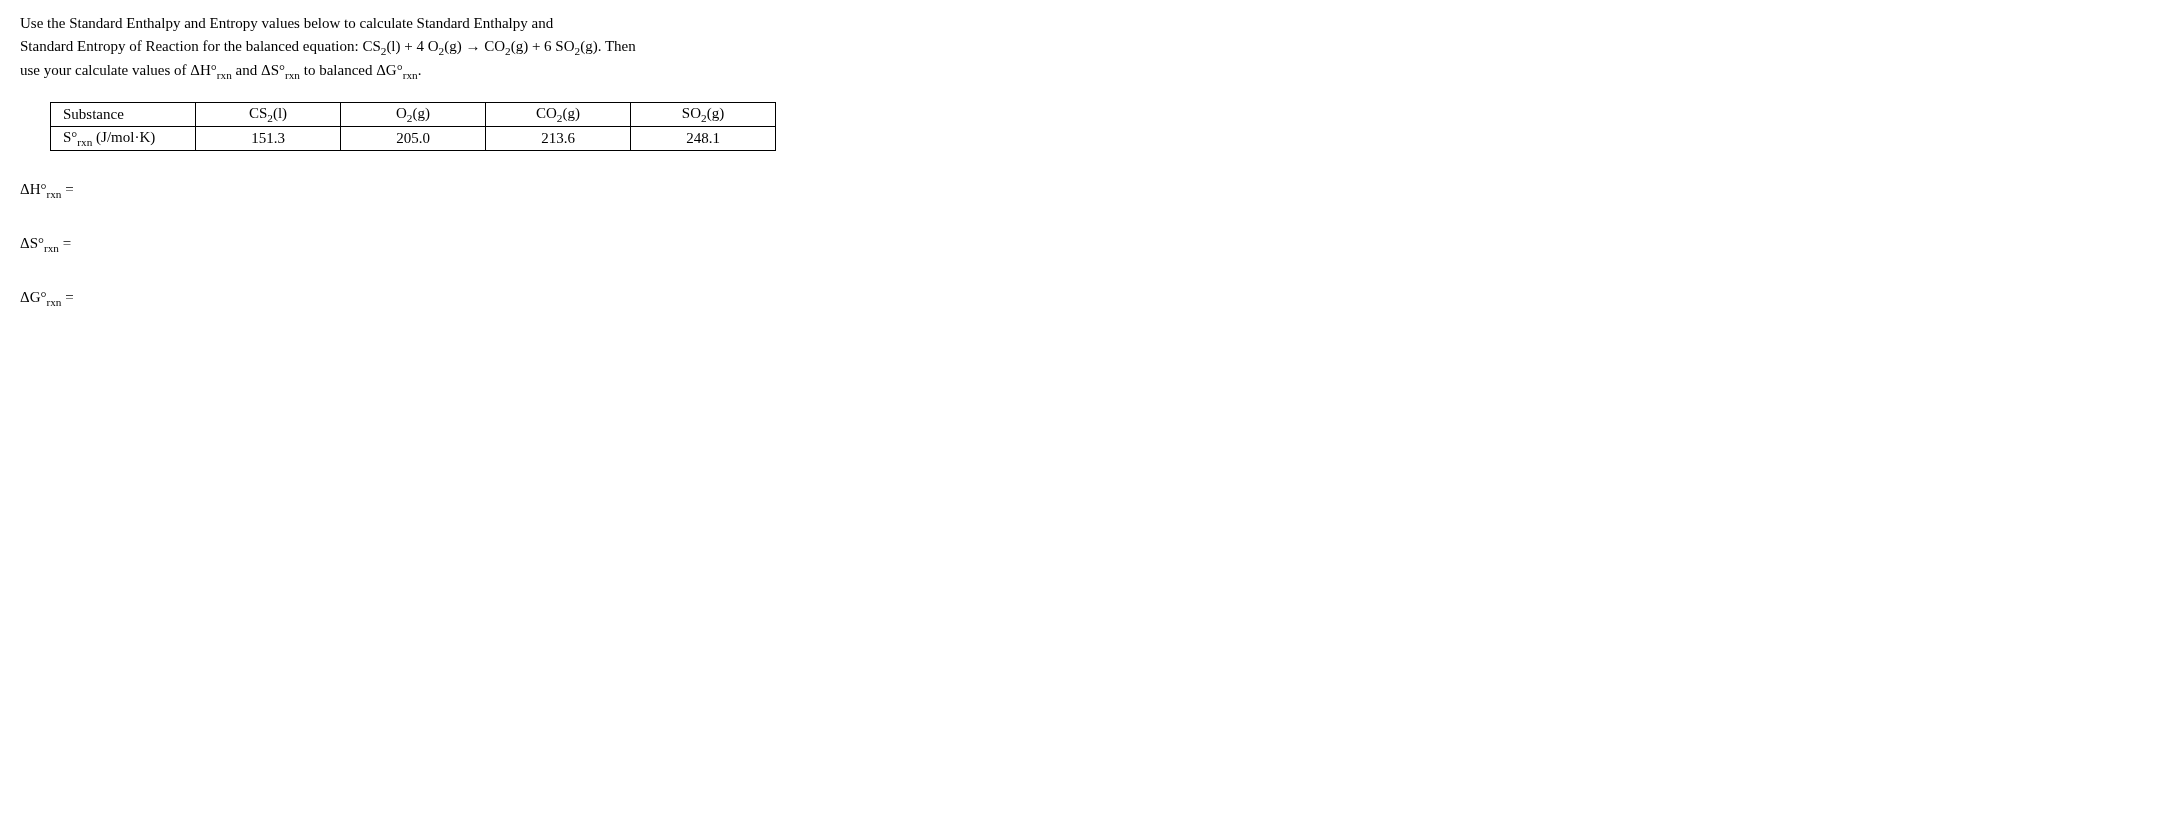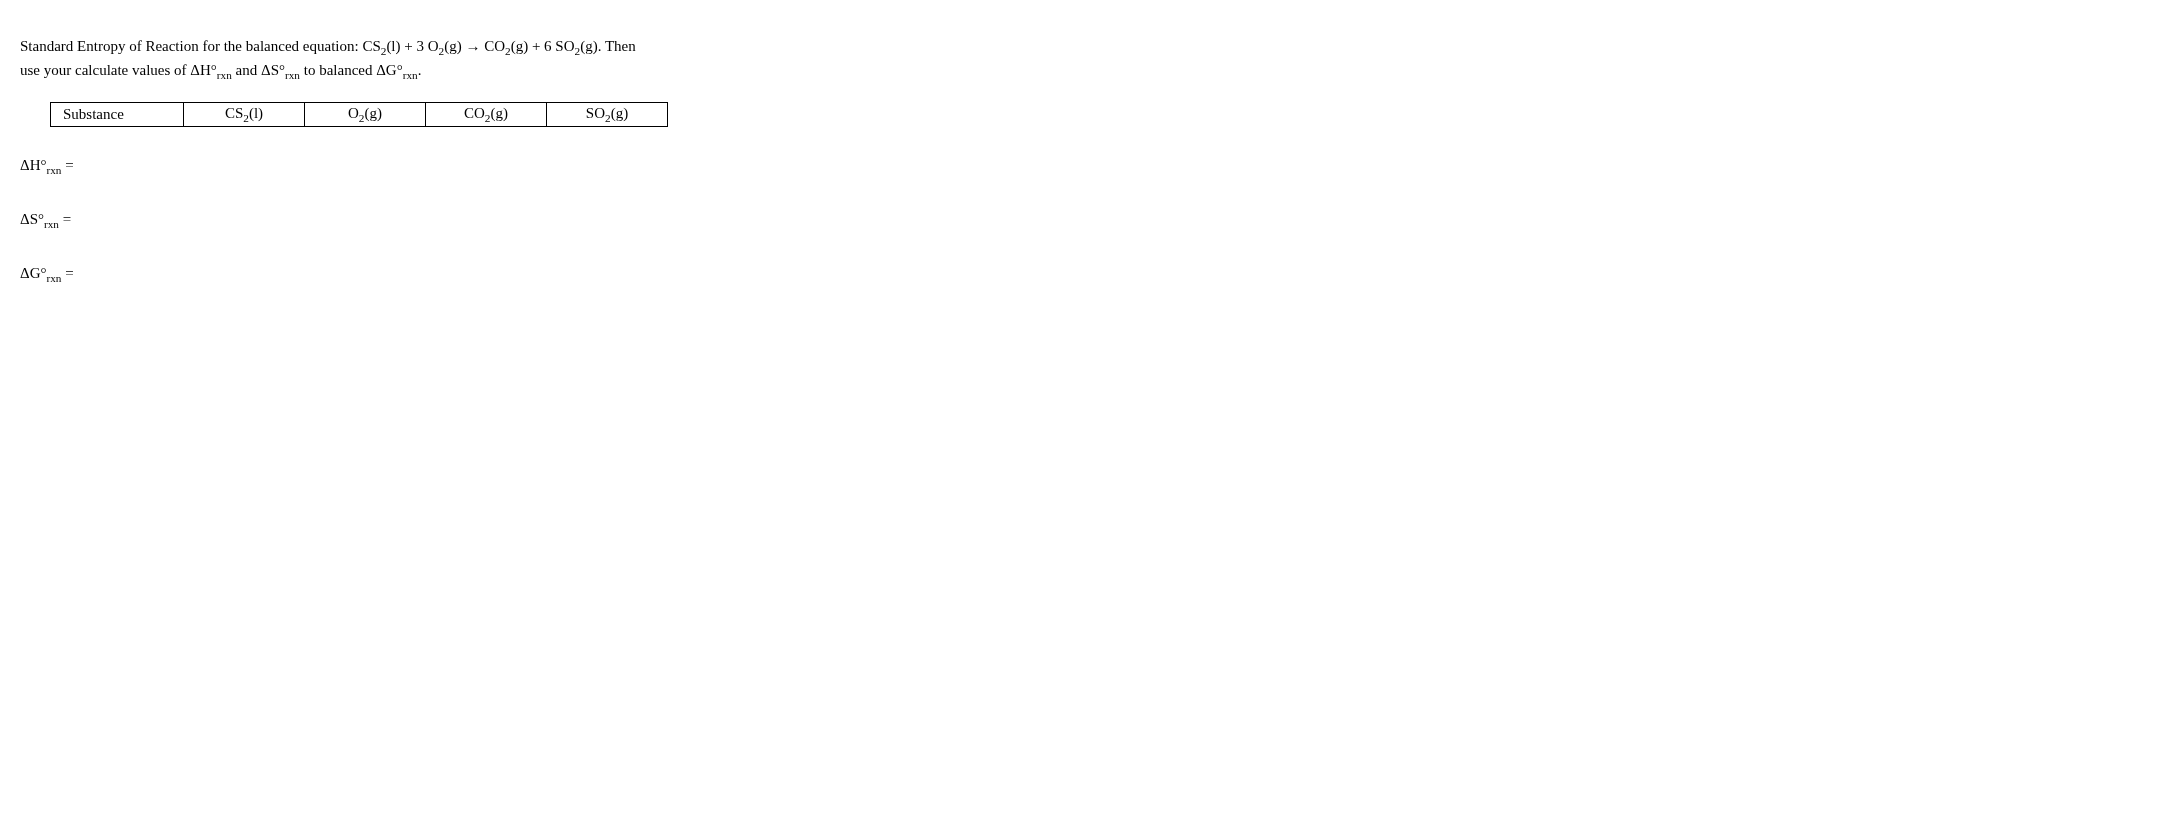--- a/index.html
+++ b/index.html
@@ -20,21 +20,21 @@
     }
     .table-wrap {
       margin-left: 30px;
       margin-bottom: 30px;
     }
     table {
       border-collapse: collapse;
     }
     td, th {
       border: 1px solid #000;
-      padding: 2px 10px;
+      padding: 2px 22px;
       text-align: center;
       font-weight: normal;
       font-size: 15px;
     }
     td.label-cell {
       text-align: left;
       padding-left: 12px;
       width: 110px;
     }
     td.val-cell {
@@ -42,34 +42,41 @@
     }
     .answer-line {
       margin-top: 25px;
       margin-bottom: 35px;
     }
   </style>
 </head>
 <body>
 
 <div class="question-text">
-  <br>
-  <span>Standard Entropy of Reaction for the balanced equation: </span><span>CS</span><sub>2</sub><span>(l) + 3 O</span><sub>2</sub><span>(g) → CO</span><sub>2</sub><span>(g) + 6 SO</span><sub>2</sub><span>(g).  Then</span><br>
+  <span>Use the Standard Enthalpy and Entropy values below to calculate Standard Enthalpy and</span><br>
+  <span>Standard Entropy of Reaction for the balanced equation: </span><span>CS</span><sub>2</sub><span>(l) + 4 O</span><sub>2</sub><span>(g) → CO</span><sub>2</sub><span>(g) + 6 SO</span><sub>2</sub><span>(g).  Then</span><br>
   <span>use your calculate values of ΔH°</span><sub>rxn</sub><span> and ΔS°</span><sub>rxn</sub><span> to balanced ΔG°</span><sub>rxn</sub><span>.</span>
 </div>
 
 <div class="table-wrap">
   <table>
     <tbody>
         <tr>
       <td class="label-cell">Substance</td>
       <td class="val-cell"><span>CS</span><sub>2</sub><span>(l)</span></td>
       <td class="val-cell"><span>O</span><sub>2</sub><span>(g)</span></td>
       <td class="val-cell"><span>CO</span><sub>2</sub><span>(g)</span></td>
       <td class="val-cell"><span>SO</span><sub>2</sub><span>(g)</span></td>
+    </tr>
+    <tr>
+      <td class="label-cell"><span>S°</span><sub>rxn</sub><span> (J/mol·K)</span></td>
+      <td class="val-cell">151.3</td>
+      <td class="val-cell">205.0</td>
+      <td class="val-cell">213.6</td>
+      <td class="val-cell">248.1</td>
     </tr>
   </tbody>
     </table>
 </div>
 
 <div class="answer-line">
   <span>ΔH°</span><sub>rxn</sub><span> =</span>
 </div>
 
 <div class="answer-line">

